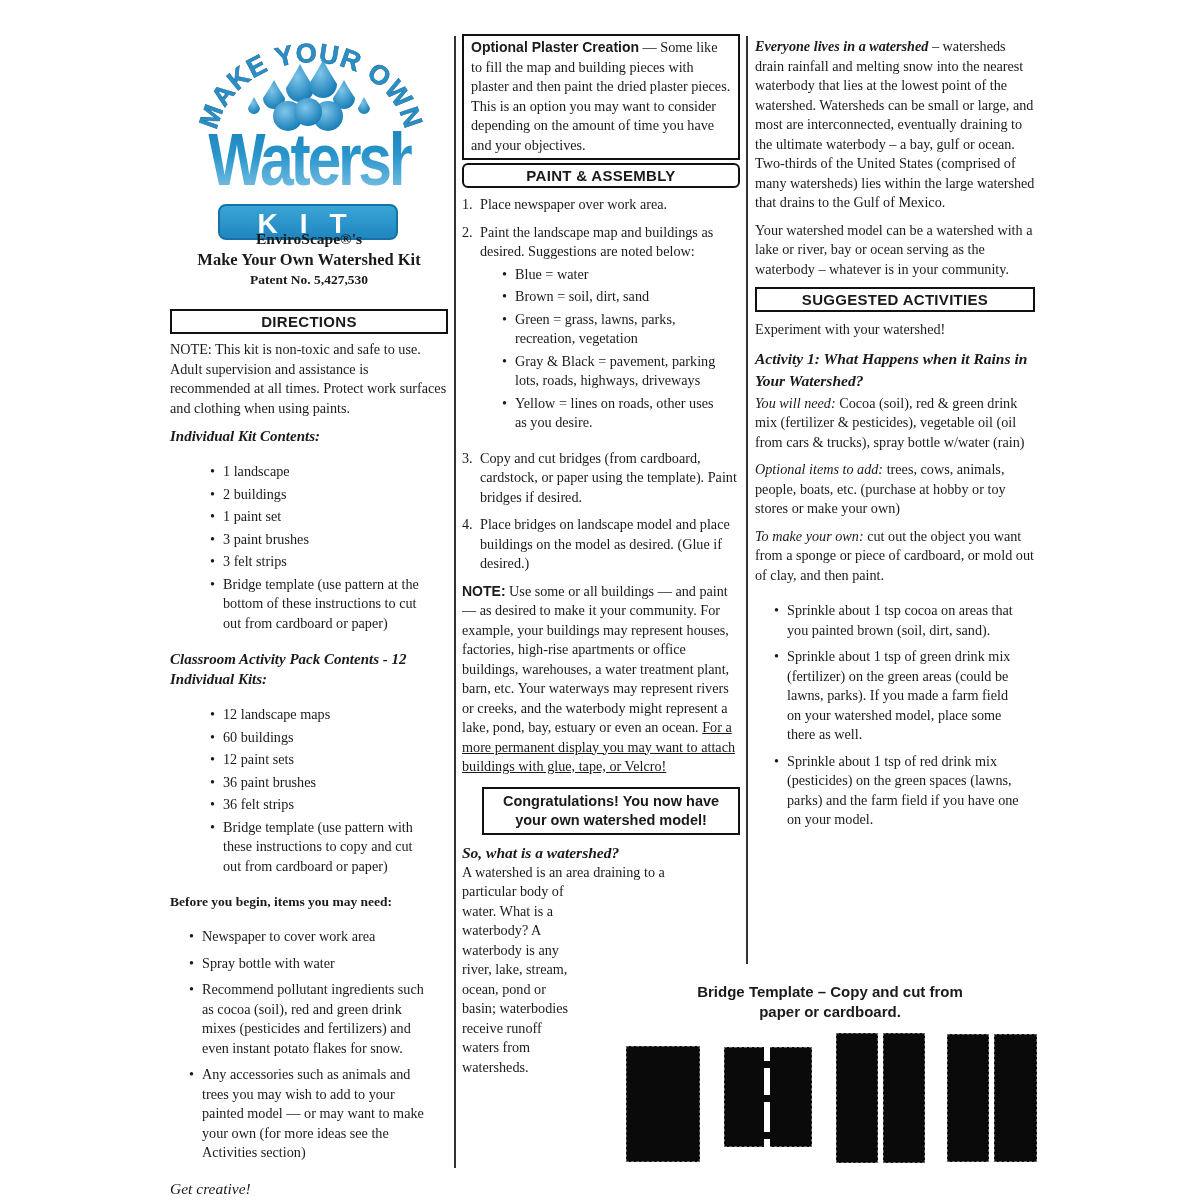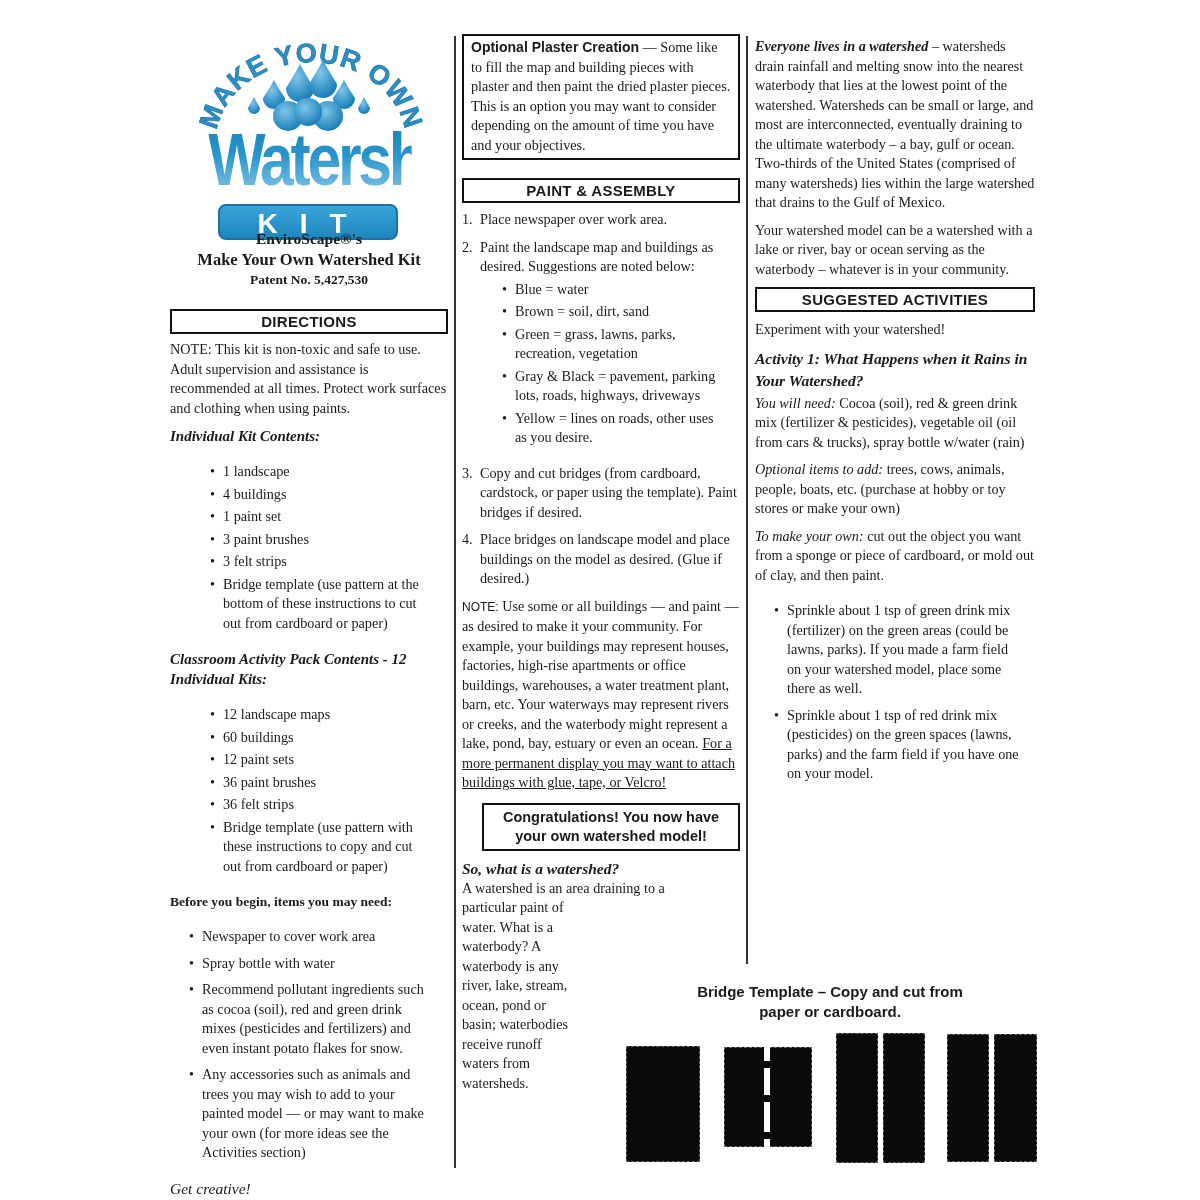--- a/index.html
+++ b/index.html
@@ -56,21 +56,21 @@
 
   ol { margin: 0; padding: 0; list-style: none; }
   ol > li { position: relative; padding-left: 18px; font-size: 14.2px; line-height: 19.5px; margin-bottom: 8px; }
   ol > li .num { position: absolute; left: 0; top: 0; }
   .ul-colors { padding-left: 37px; margin-top: 3px; }
   .ul-colors li { margin-bottom: 3px; }
 
   .plaster-box { border: 2px solid #111; padding: 2px 7px 3px 7px; box-sizing: border-box; }
   .plaster-box .lead { font-family: "Liberation Sans", "DejaVu Sans", sans-serif; font-weight: bold; font-size: 14px; }
 
-  .note-lead { font-family: "Liberation Sans", "DejaVu Sans", sans-serif; font-weight: normal; font-size: 12px; }
+  .note-lead { font-family: "Liberation Sans", "DejaVu Sans", sans-serif; font-weight: bold; font-size: 14px; }
   .u { text-decoration: underline; }
 
   .congrats { border: 2px solid #111; text-align: center; font-family: "Liberation Sans", "DejaVu Sans", sans-serif;
      font-weight: bold; font-size: 14.5px; line-height: 19px; padding: 3px 4px; box-sizing: border-box; margin-left: 20px; }
 
   .it { font-style: italic; }
   .right-ul { padding-left: 16px; }
   .right-ul li { margin-bottom: 7px; }
 
   .bridges-title { position: absolute; left: 640px; top: 982px; width: 380px; text-align: center;
@@ -119,21 +119,21 @@
   <div class="t3">Patent No. 5,427,530</div>
 </div>
 
 <div class="col col-left" style="top:309px;">
   <div class="boxhead">DIRECTIONS</div>
   <p class="para" style="margin-top:6px;">NOTE: This kit is non-toxic and safe to use. Adult supervision and assistance is recommended at all times. Protect work surfaces and clothing when using paints.</p>
 
   <div class="subhead">Individual Kit Contents:</div>
   <ul class="ul-kit">
     <li>1 landscape</li>
-    <li>4 buildings</li>
+    <li>2 buildings</li>
     <li>1 paint set</li>
     <li>3 paint brushes</li>
     <li>3 felt strips</li>
     <li>Bridge template (use pattern at the bottom of these instructions to cut out from cardboard or paper)</li>
   </ul>
 
   <div class="subhead" style="margin-top:5px;">Classroom Activity Pack Contents - 12 Individual Kits:</div>
   <ul class="ul-kit">
     <li>12 landscape maps</li>
     <li>60 buildings</li>
@@ -151,21 +151,21 @@
     <li>Any accessories such as animals and trees you may wish to add to your painted model  — or may want to make your own (for more ideas see the Activities section)</li>
   </ul>
   <div class="subhead" style="font-weight:normal; font-size:15.5px;">Get creative!</div>
 </div>
 
 <div class="col col-mid" style="top:34px;">
   <div class="plaster-box">
     <p><span class="lead">Optional Plaster Creation</span><span> — Some like to fill the map and building pieces with plaster and then paint the dried plaster pieces. This is an option you may want to consider depending on the amount of time you have and your objectives.</span></p>
   </div>
 
-  <div class="boxhead" style="margin-top:18px;">PAINT &amp; ASSEMBLY</div>
+  <div class="boxhead" style="margin-top:3px;border-radius:6px;">PAINT &amp; ASSEMBLY</div>
 
   <ol style="margin-top:7px;">
     <li><span class="num">1.</span><span>Place newspaper over work area.</span></li>
     <li><span class="num">2.</span><span>Paint the landscape map and buildings as desired. Suggestions are noted below:</span>
       <ul class="ul-colors" style="padding-left:19px;">
         <li>Blue = water</li>
         <li>Brown = soil, dirt, sand</li>
         <li>Green = grass, lawns, parks, recreation, vegetation</li>
         <li>Gray &amp; Black = pavement, parking lots, roads, highways, driveways</li>
         <li>Yellow = lines on roads, other uses as you desire.</li>
@@ -178,21 +178,21 @@
   <p class="para"><span class="note-lead">NOTE:</span><span> Use some or all buildings — and paint — as desired to make it your community. For example, your buildings may represent houses, factories, high-rise apartments or office buildings, warehouses, a water treatment plant, barn, etc. Your waterways may represent rivers or creeks, and the waterbody might represent a lake, pond, bay, estuary or even an ocean. </span><span class="u">For a more permanent display you may want to attach buildings with glue, tape, or Velcro!</span></p>
 
   <div class="congrats" style="margin-top:10px;">
     <div>Congratulations! You now have</div>
     <div>your own watershed model!</div>
   </div>
 
   <div class="subhead" style="font-size:15.5px; margin-top:8px;">So, what is a watershed?</div>
   <p>A watershed is an area draining to a</p>
   <div style="width:140px;">
-    <p>particular paint of</p>
+    <p>particular body of</p>
     <p>water. What is a</p>
     <p>waterbody? A</p>
     <p>waterbody is any</p>
     <p>river, lake, stream,</p>
     <p>ocean, pond or</p>
     <p>basin; waterbodies</p>
     <p>receive runoff</p>
     <p>waters from</p>
     <p>watersheds.</p>
   </div>
@@ -202,20 +202,21 @@
   <p class="para"><span class="it" style="font-weight:bold;">Everyone lives in a watershed</span><span> – watersheds drain rainfall and melting snow into the nearest waterbody that lies at the lowest point of the watershed. Watersheds can be small or large, and most are interconnected, eventually draining to the ultimate waterbody – a bay, gulf or ocean. Two-thirds of the United States (comprised of many watersheds) lies within the large watershed that drains to the Gulf of Mexico.</span></p>
   <p class="para">Your watershed model can be a watershed with a lake or river, bay or ocean serving as the waterbody – whatever is in your community.</p>
 
   <div class="boxhead" style="">SUGGESTED ACTIVITIES</div>
   <p class="para" style="margin-top:8px;">Experiment with your watershed!</p>
   <div class="subhead" style="font-size:15.5px; line-height:22px; margin-bottom:2px;">Activity 1: What Happens when it Rains in Your Watershed?</div>
   <p class="para"><span class="it">You will need:</span><span> Cocoa (soil), red &amp; green drink mix (fertilizer &amp; pesticides), vegetable oil (oil from cars &amp; trucks), spray bottle w/water (rain)</span></p>
   <p class="para"><span class="it">Optional items to add:</span><span> trees, cows, animals, people, boats, etc. (purchase at hobby or toy stores or make your own)</span></p>
   <p class="para"><span class="it">To make your own:</span><span> cut out the object you want from a sponge or piece of cardboard, or mold out of clay, and then paint.</span></p>
   <ul class="right-ul">
+    <li>Sprinkle about 1 tsp cocoa on areas that you painted brown (soil, dirt, sand).</li>
     <li>Sprinkle about 1 tsp of green drink mix (fertilizer) on the green areas (could be lawns, parks). If you made a farm field on your watershed model, place some there as well.</li>
     <li>Sprinkle about 1 tsp of red drink mix (pesticides) on the green spaces (lawns, parks) and the farm field if you have one on your model.</li>
   </ul>
 </div>
 
 <div class="bridges-title">
   <div>Bridge Template – Copy and cut from</div>
   <div>paper or cardboard.</div>
 </div>
 

